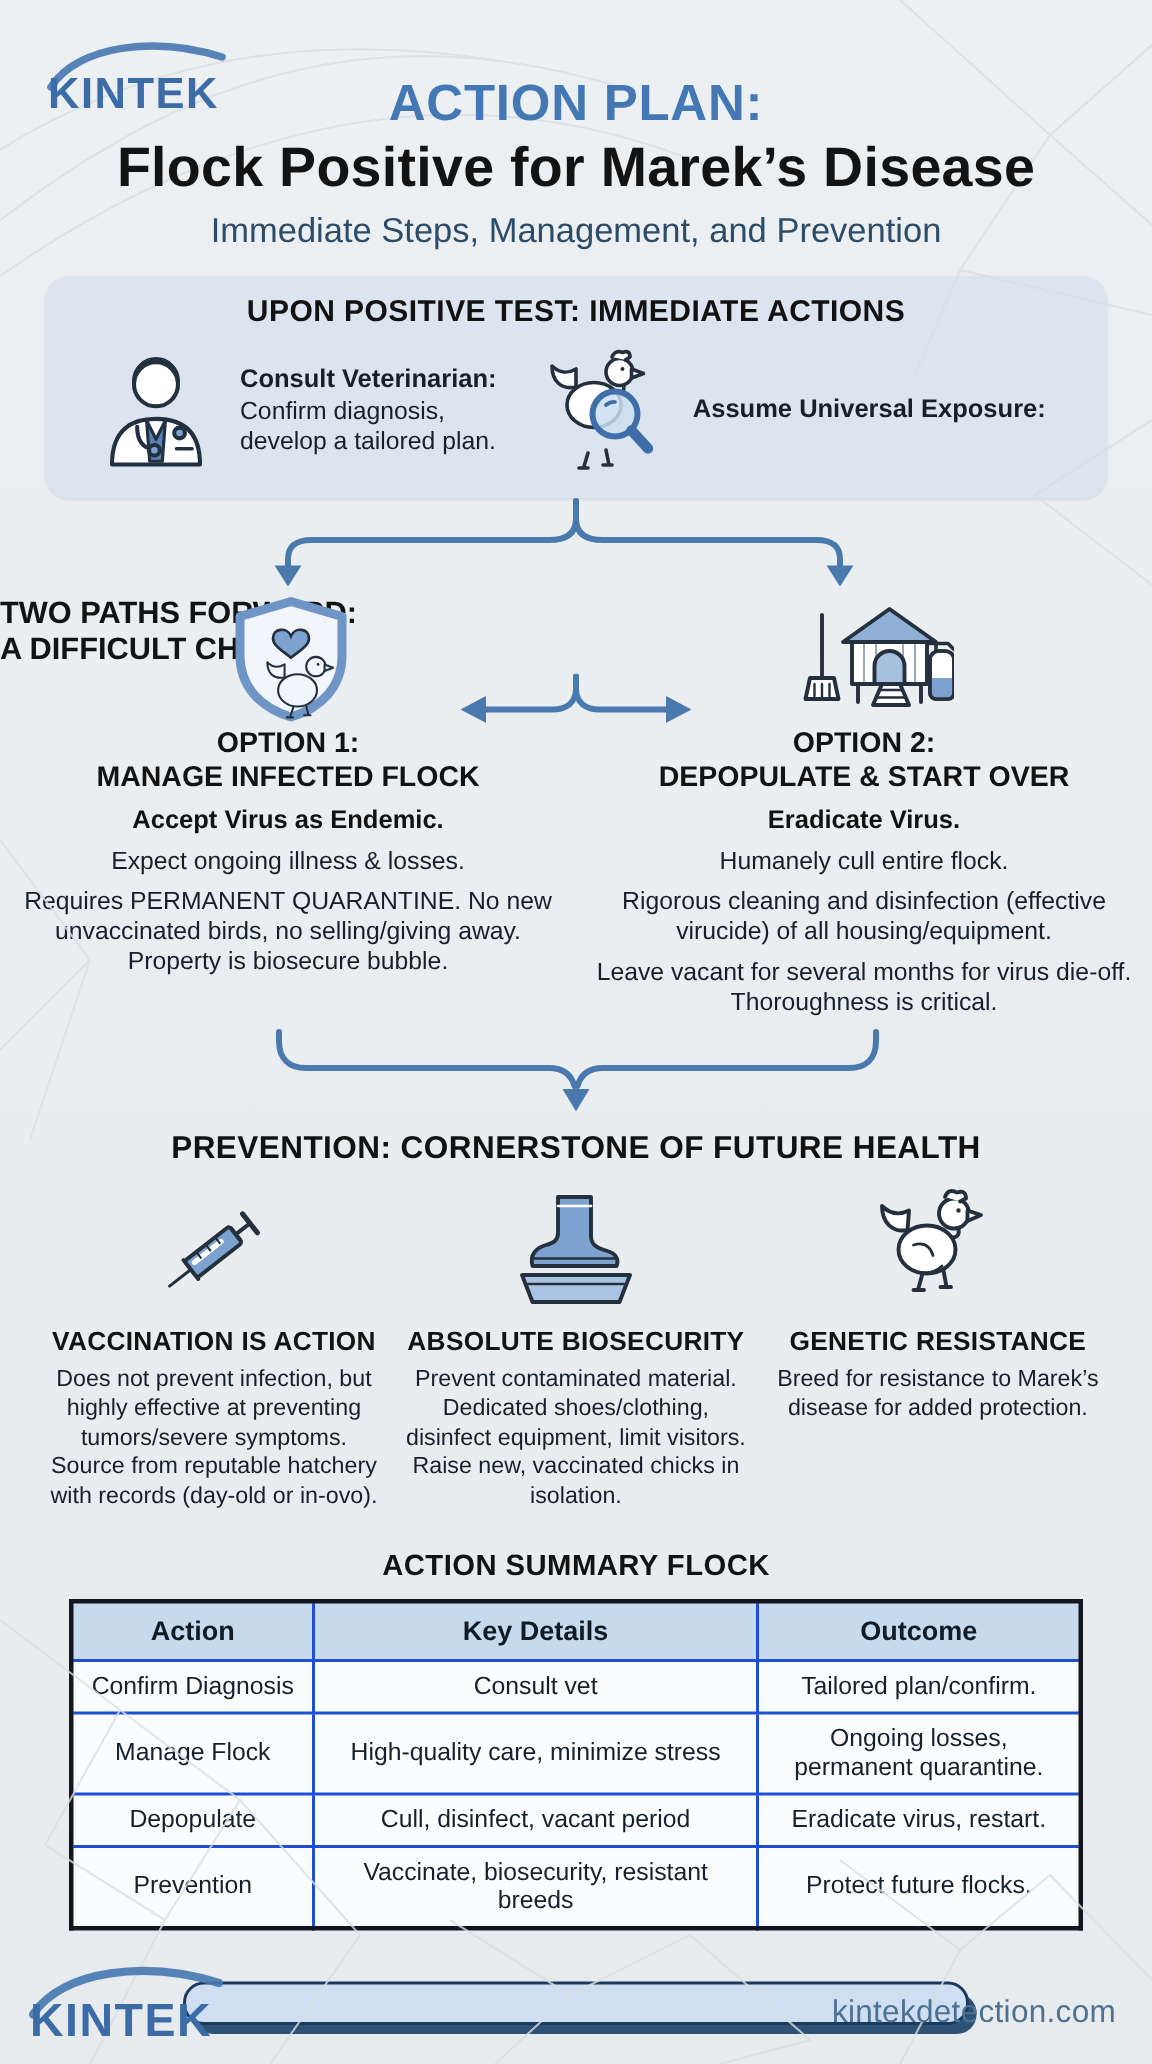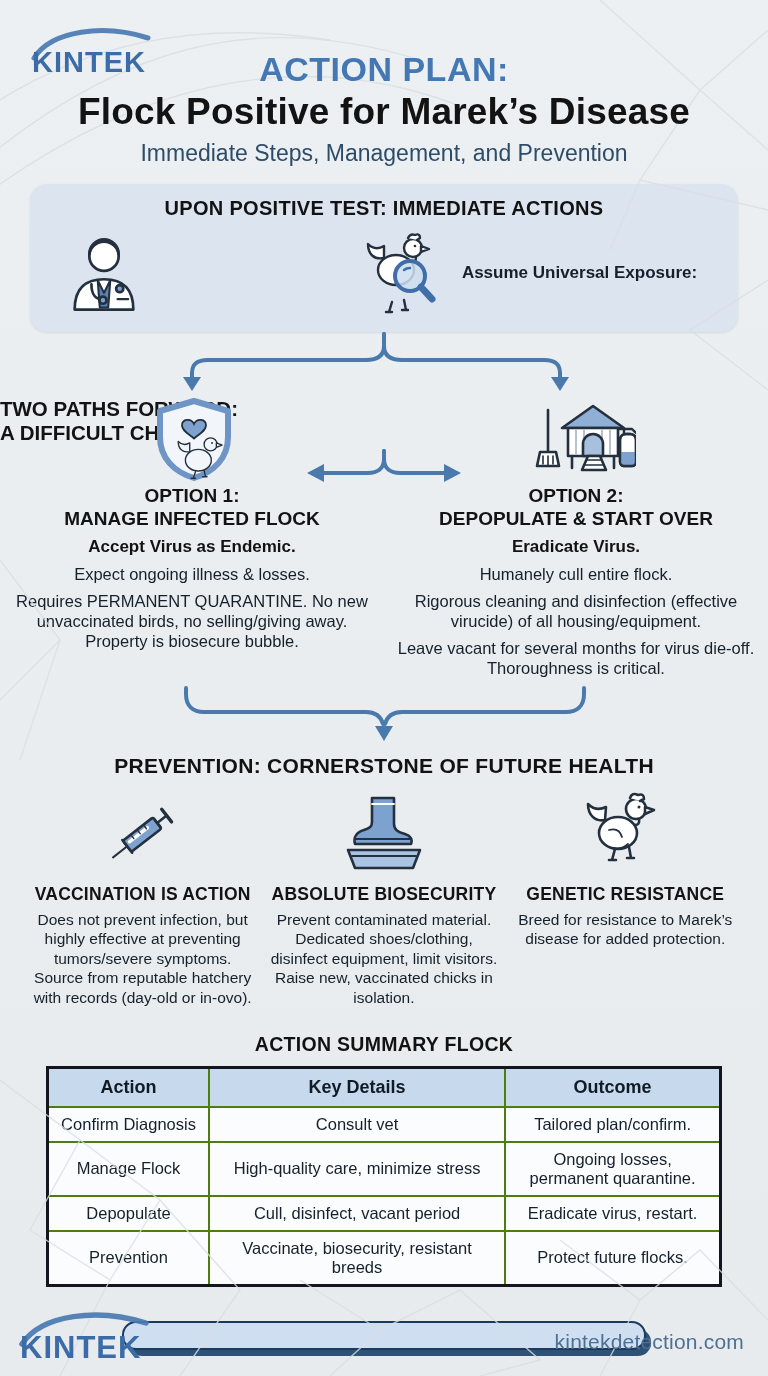--- a/index.html
+++ b/index.html
@@ -66,21 +66,21 @@
   .prev-col h4{margin:4px 0 5px;font-size:17.5px;font-weight:800;color:#131313;letter-spacing:.2px;}
   .prev-col p{margin:0 auto;font-size:15.5px;line-height:1.26;color:#16202b;max-width:232px;}
 
   
   .table-title{margin:26px 0 10px;text-align:center;font-size:19.5px;font-weight:800;color:#121212;letter-spacing:.3px;}
   table.summary{
     width:676px;margin:0 auto;border-collapse:collapse;
     border:3px solid #15151f;background:#fbfcfe;
   }
   table.summary th,table.summary td{
-    border:2px solid #4d7c0f;text-align:center;vertical-align:middle;
+    border:2px solid #1d4ed8;text-align:center;vertical-align:middle;
     padding:7px 8px;font-size:16.5px;color:#15202c;line-height:1.15;
   }
   table.summary th{background:#c7d9ec;font-weight:700;font-size:18px;color:#111b26;padding:8px;}
   table.summary .col-action{width:24%;}
   table.summary .col-details{width:44%;}
   table.summary .col-outcome{width:32%;}
   table.summary td.outcome-wrap{max-width:210px;}
 
   
   .cta{
@@ -138,20 +138,24 @@
             <path d="M14 76 C14 54 26 47 42 47 C58 47 70 54 70 76 Z" fill="#ffffff"></path>
             <path d="M36 48 L42 60 L48 48 L46 74 L38 74 Z" fill="#5b82b4" stroke-width="2"></path>
             <circle cx="42" cy="25" r="14" fill="#ffffff"></circle>
             <path d="M28 23 a14 14 0 0 1 28 0 c-1 -10 -7 -13 -14 -13 s-13 3 -14 13 z" fill="#7da2cf"></path>
             <path d="M30 52 c0 9 4 14 10 14" fill="none"></path>
             <circle cx="41" cy="67" r="3.4" fill="#7da2cf"></circle>
             <circle cx="57" cy="56" r="3.4" fill="#7da2cf"></circle>
             <path d="M55 66 h10" fill="none" stroke-width="2.2"></path>
           </g>
         </svg>
+        <div class="txt">
+          <b>Consult Veterinarian:</b>
+          <span>Confirm diagnosis, develop a tailored plan.</span>
+        </div>
       </div>
       <div class="panel-item second">
         <svg width="92" height="92" viewBox="0 0 92 92">
           <g stroke="#24303d" stroke-width="2.4" stroke-linecap="round" stroke-linejoin="round">
             <path d="M26 30 C16 32 10 26 10 16 C15 21 21 21 26 18 Z" fill="#ffffff"></path>
             <ellipse cx="38" cy="42" rx="18" ry="15" fill="#ffffff"></ellipse>
             <path d="M34 74 l-3 10 m3 0 h-6 m18 -12 l2 10 m2 0 h-6" fill="none"></path>
             <circle cx="55" cy="20" r="9" fill="#ffffff"></circle>
             <path d="M50 10 q2 -5 7 -3 q5 -2 5 3 l-3 2" fill="#ffffff"></path>
             <path d="M63 18 l8 3 -8 3 z" fill="#ffffff"></path>

